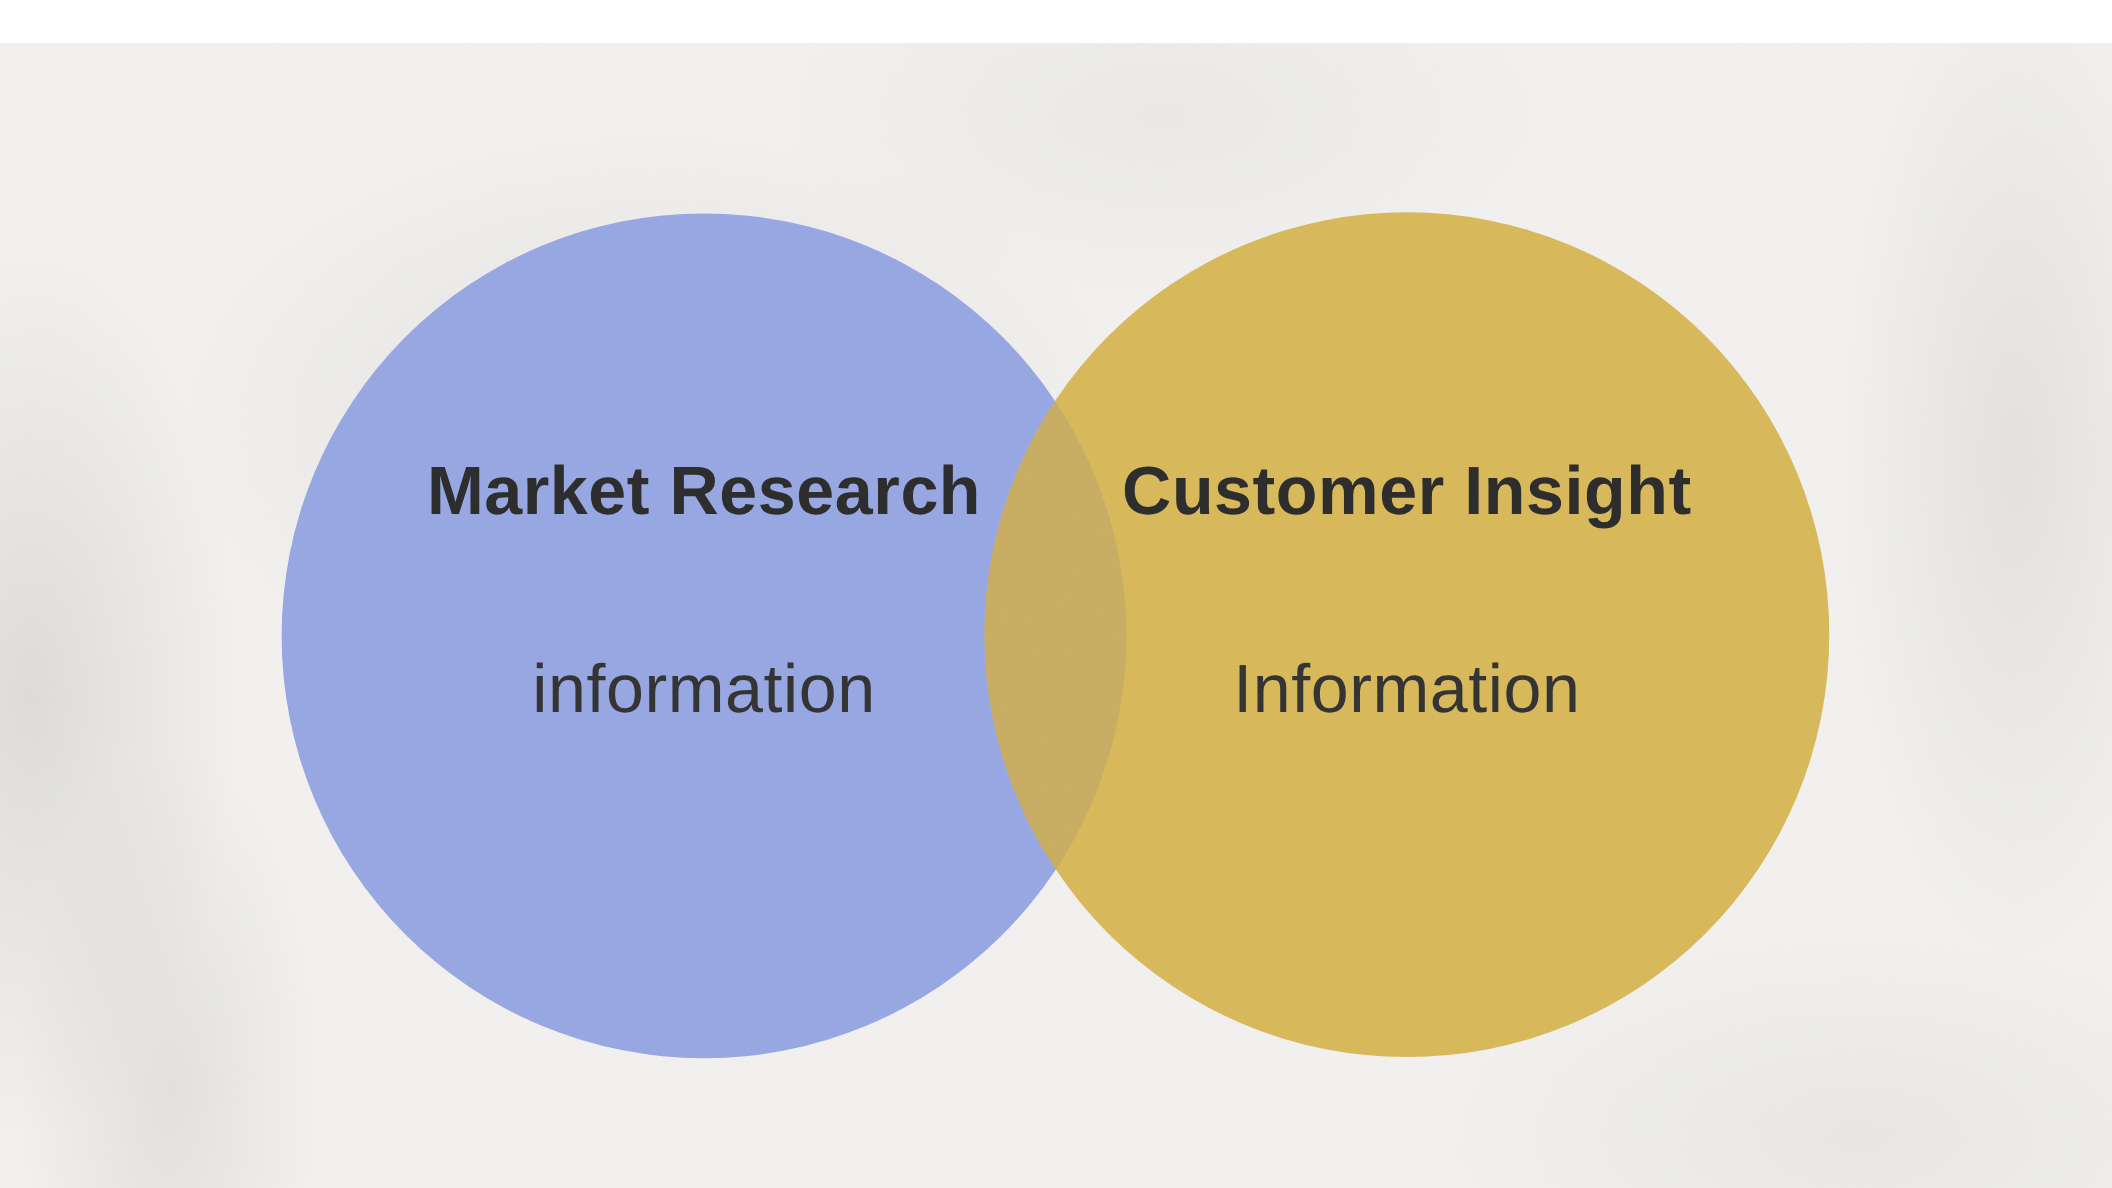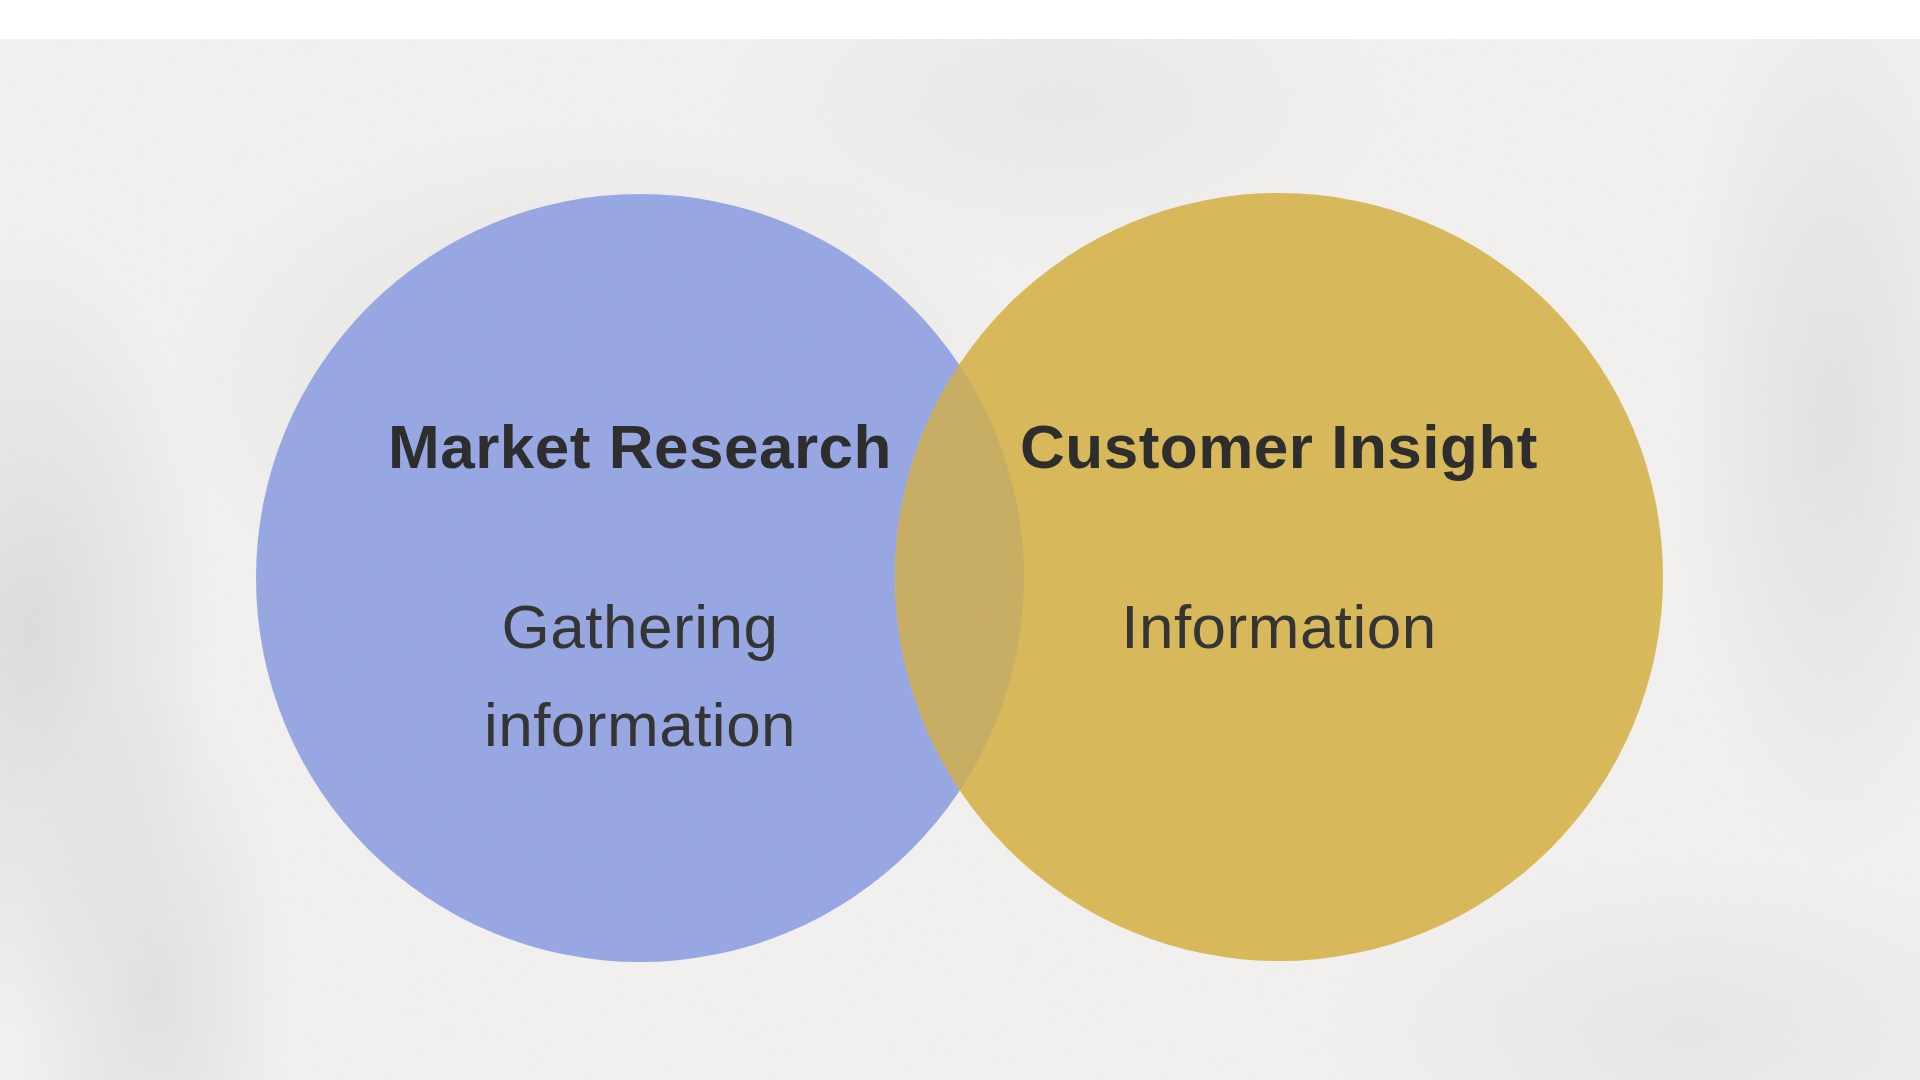--- a/index.html
+++ b/index.html
@@ -93,21 +93,20 @@
     <circle cx="640" cy="539" r="384" fill="#97a7e3"></circle>
 
     <circle cx="1279" cy="538" r="384" fill="#d8b95a"></circle>
 
     <circle cx="1279" cy="538" r="384" clip-path="url(#clip-left-circle)" fill="#c8ad62"></circle>
   </svg>
 
   <div class="label-block left">
     <div class="set-title">Market Research</div>
     <div class="set-desc">
-      <div>Gathering</div>
       <div>information</div>
     </div>
   </div>
 
   <div class="label-block right">
     <div class="set-title">Customer Insight</div>
     <div class="set-desc">
       <div>Information</div>
     </div>
   </div>

